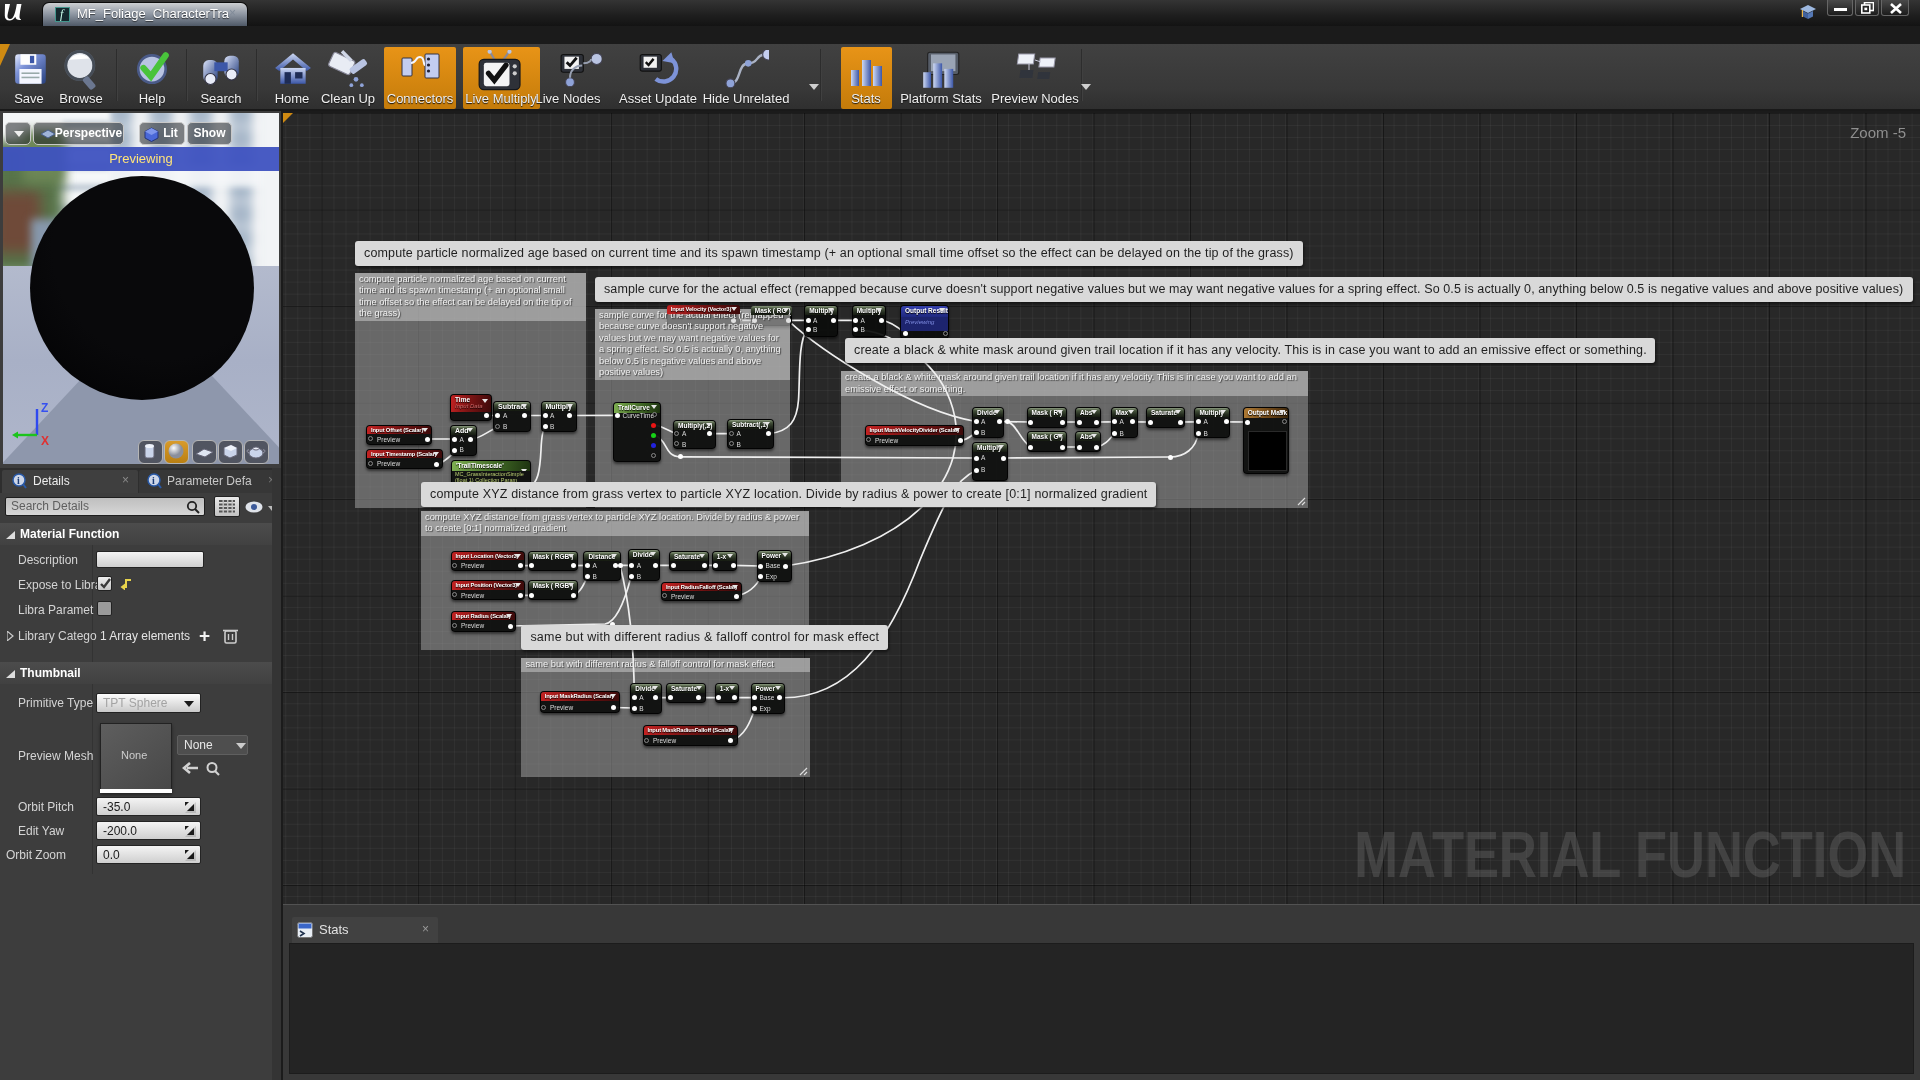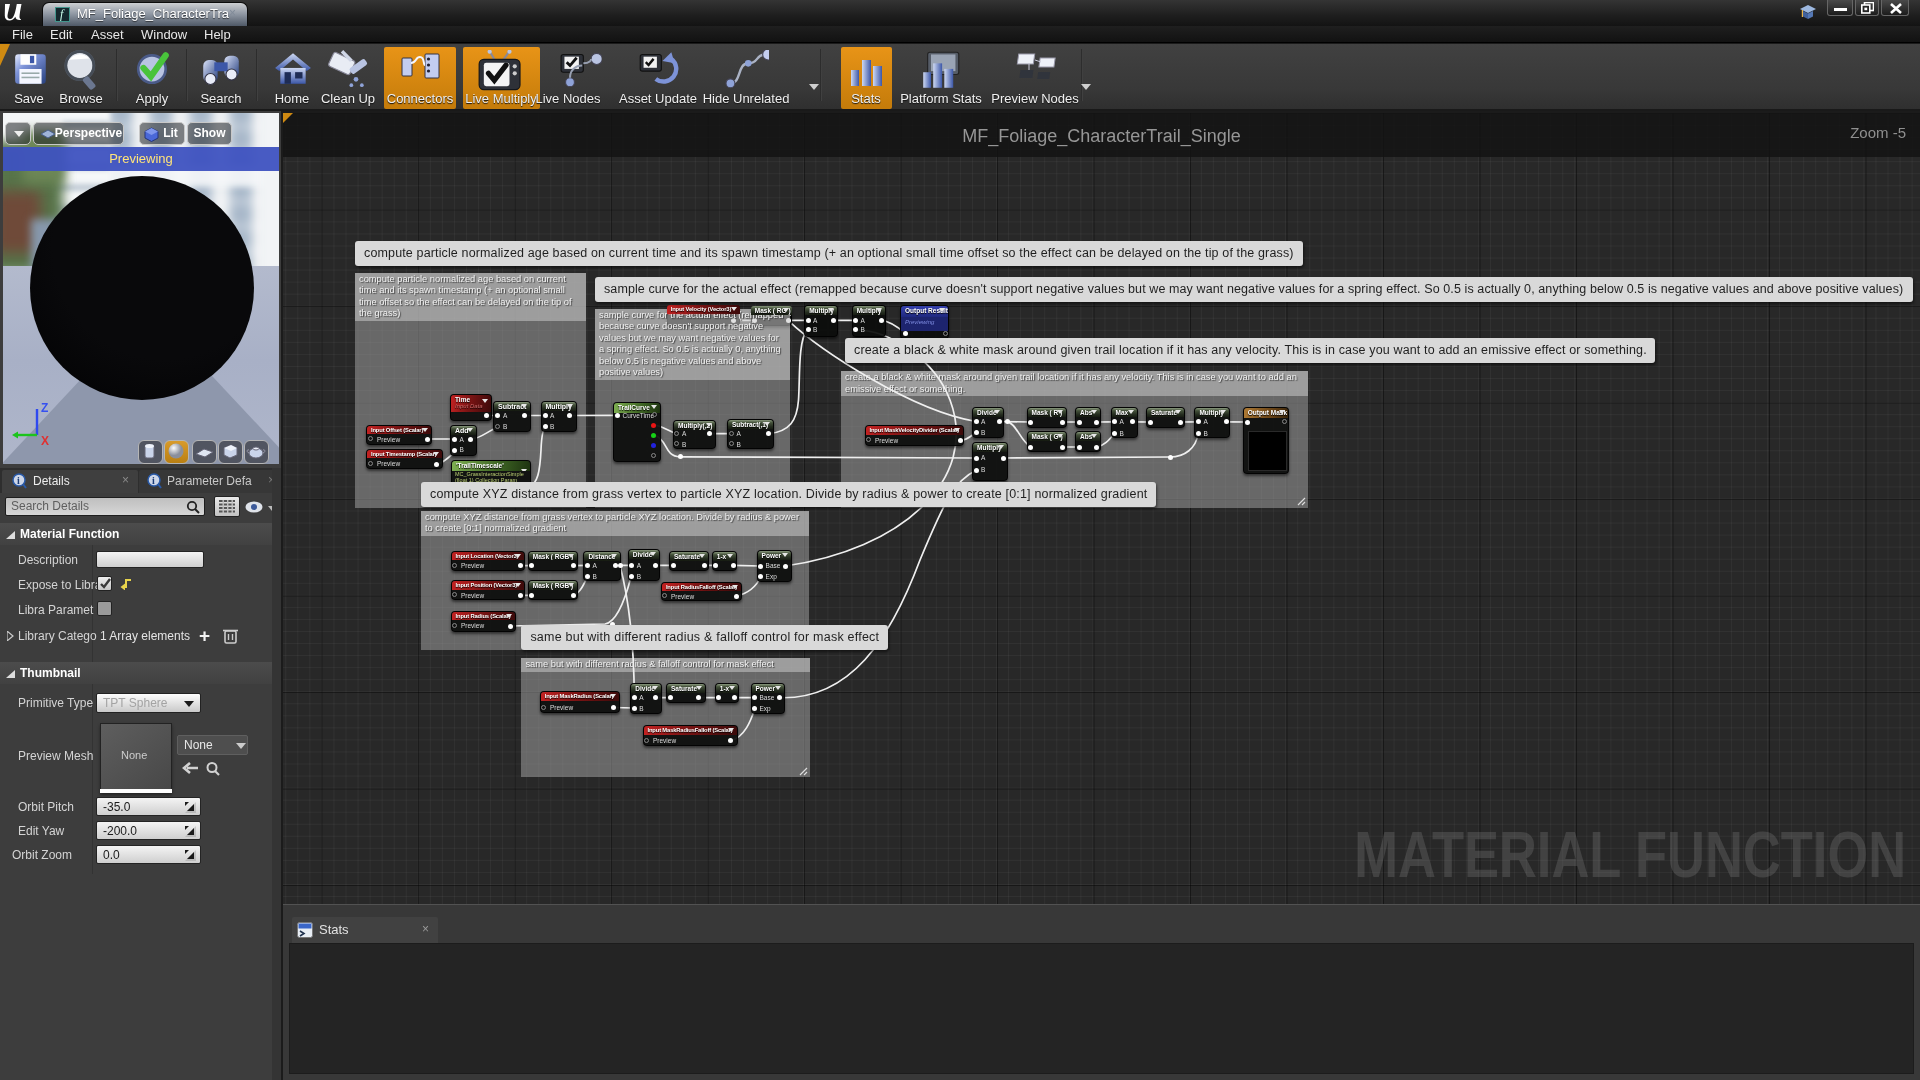--- a/index.html
+++ b/index.html
@@ -91,39 +91,32 @@
           <rect x="0.8" y="3" width="8" height="8" fill="#262626" stroke="#fff" stroke-width="1.6"></rect>
           <rect x="3.4" y="5.6" width="2.8" height="2.6" fill="#fff"></rect>
         </svg>
       </div>
  <div class="winbtn" style="left:1881px;width:28px;">
         <svg class="abs" style="left:8px;top:3px" width="12" height="11">
           <path d="M1,1 L11,10 M11,1 L1,10" stroke="#fff" stroke-width="2.6"></path>
         </svg>
       </div>
 </div>
-<div id="menubar">
- <div class="menuitem" style="left:12px;">File</div>
- <div class="menuitem" style="left:50px;">Edit</div>
- <div class="menuitem" style="left:91px;">Asset</div>
- <div class="menuitem" style="left:141px;">Window</div>
- <div class="menuitem" style="left:204px;">Help</div>
-</div>
 <div id="toolbar">
       <div class="torange" style="left:384px;width:72px;"></div>
       <div class="torange" style="left:463px;width:77px;"></div>
       <div class="torange" style="left:841px;width:51px;"></div>
       <div class="tsep" style="left:116px"></div>
       <div class="tsep" style="left:186px"></div>
       <div class="tsep" style="left:256px"></div>
       <div class="tsep" style="left:820px"></div>
       <div class="tsep" style="left:1081px"></div>
       <div class="tlabel" style="left:-31px">Save</div>
       <div class="tlabel" style="left:21px">Browse</div>
-      <div class="tlabel" style="left:92px">Apply</div>
+      <div class="tlabel" style="left:92px">Help</div>
       <div class="tlabel" style="left:161px">Search</div>
       <div class="tlabel" style="left:232px">Home</div>
       <div class="tlabel" style="left:288px">Clean Up</div>
       <div class="tlabel" style="left:360px">Connectors</div>
       <div class="tlabel" style="left:441px">Live Multiply</div>
       <div class="tlabel" style="left:508px">Live Nodes</div>
       <div class="tlabel" style="left:598px">Asset Update</div>
       <div class="tlabel" style="left:686px">Hide Unrelated</div>
       <div class="tlabel" style="left:806px">Stats</div>
       <div class="tlabel" style="left:881px">Platform Stats</div>
@@ -419,21 +412,21 @@
             <polygon points="11,0 11,11 0,11" fill="#222" opacity="0.15"></polygon>
             <polygon points="2,9 9,9 9,2" fill="#1a1a1a"></polygon>
             <polygon points="0,4 4,0 0,0" fill="#1a1a1a"></polygon>
           </svg></div>
         <div class="drow" style="top:713px;"><span style="margin-left:18px">Edit Yaw</span></div>
         <div class="dinput" style="left:96px;top:710px;width:105px;height:19px;"><span style="margin-left:6px;line-height:18px;font-size:12px;">-200.0</span><svg class="abs" style="right:4px;top:4px" width="11" height="11">
             <polygon points="11,0 11,11 0,11" fill="#222" opacity="0.15"></polygon>
             <polygon points="2,9 9,9 9,2" fill="#1a1a1a"></polygon>
             <polygon points="0,4 4,0 0,0" fill="#1a1a1a"></polygon>
           </svg></div>
-        <div class="drow" style="top:737px;"><span style="margin-left:12px">Orbit Zoom</span></div>
+        <div class="drow" style="top:737px;"><span style="margin-left:6px">Orbit Zoom</span></div>
         <div class="dinput" style="left:96px;top:734px;width:105px;height:19px;"><span style="margin-left:6px;line-height:18px;font-size:12px;">0.0</span><svg class="abs" style="right:4px;top:4px" width="11" height="11">
             <polygon points="11,0 11,11 0,11" fill="#222" opacity="0.15"></polygon>
             <polygon points="2,9 9,9 9,2" fill="#1a1a1a"></polygon>
             <polygon points="0,4 4,0 0,0" fill="#1a1a1a"></polygon>
           </svg></div>
         <div class="abs" style="left:272px;top:357px;width:9px;height:612px;background:#343434;"></div>
       </div>
 </div>
 
 <div id="graph">
@@ -931,21 +924,20 @@
         <div class="nhdr hop" style="left:467.79999999999995px;top:192.8px;width:41.7px;height:9px;position:absolute;">
           <span class="t" style="font-size:6.5px;">Mask ( RG )</span>
           <div class="ndrop" style="top:2px;"></div>
         </div>
         <div class="bubble" style="left:72px;top:127.5px;width:948px;letter-spacing:0.14px;">compute particle normalized age based on current time and its spawn timestamp (+ an optional small time offset so the effect can be delayed on the tip of the grass)</div>
         <div class="bubble" style="left:312px;top:164px;width:1318px;letter-spacing:0.1px;">sample curve for the actual effect (remapped because curve doesn't support negative values but we may want negative values for a spring effect. So 0.5 is actually 0, anything below 0.5 is negative values and above positive values)</div>
         <div class="bubble" style="left:562px;top:225px;width:810px;letter-spacing:0.14px;">create a black &amp; white mask around given trail location if it has any velocity. This is in case you want to add an emissive effect or something.</div>
         <div class="bubble" style="left:138px;top:369px;width:735px;letter-spacing:0.17px;">compute XYZ distance from grass vertex to particle XYZ location. Divide by radius &amp; power to create [0:1] normalized gradient</div>
         <div class="bubble" style="left:238.39999999999998px;top:511.5px;width:367px;letter-spacing:0.23px;">same but with different radius &amp; falloff control for mask effect</div>
       </div>
- <div id="gtitle">MF_Foliage_CharacterTrail_Single</div>
  <div id="gzoom">Zoom -5</div>
  <div id="watermark">MATERIAL FUNCTION</div>
  <svg class="abs" style="left:0;top:0" width="10" height="10">
         <polygon points="0,0 10,0 0,10" fill="#cf8a12"></polygon>
       </svg>
 </div>
 
 <div id="stats">
  <div id="statstab">
   <svg class="abs" style="left:5px;top:5px" width="16" height="16">

